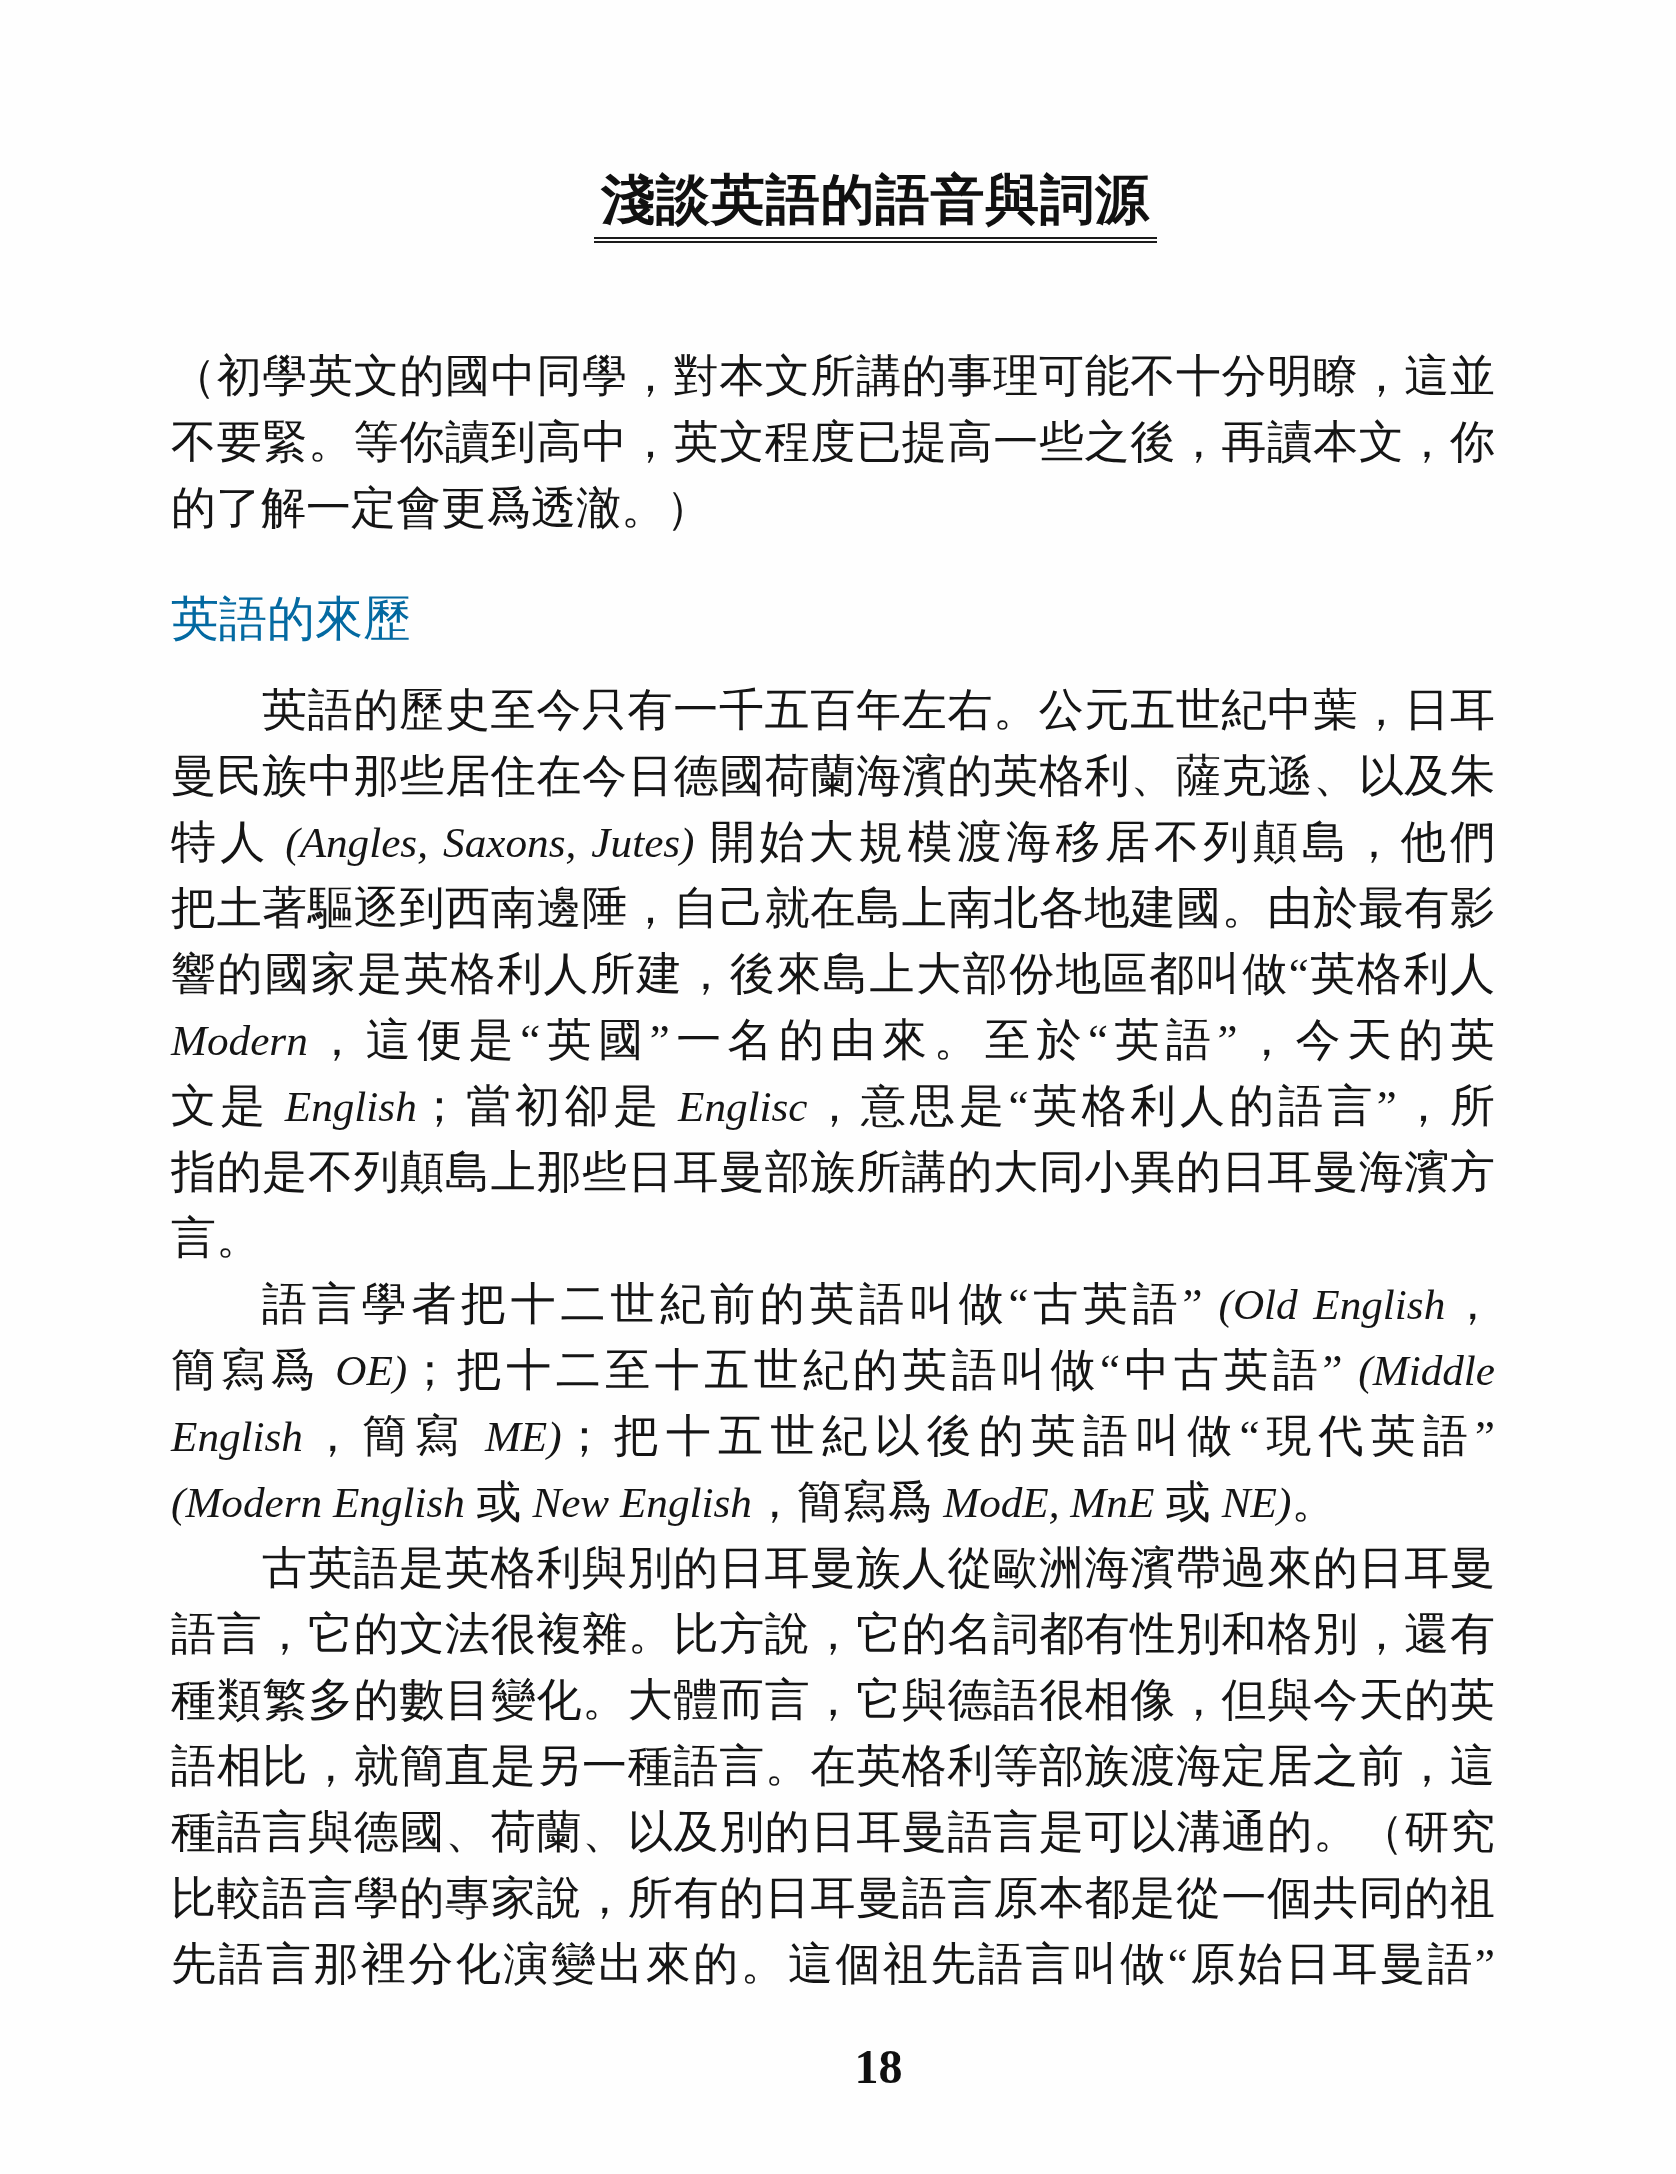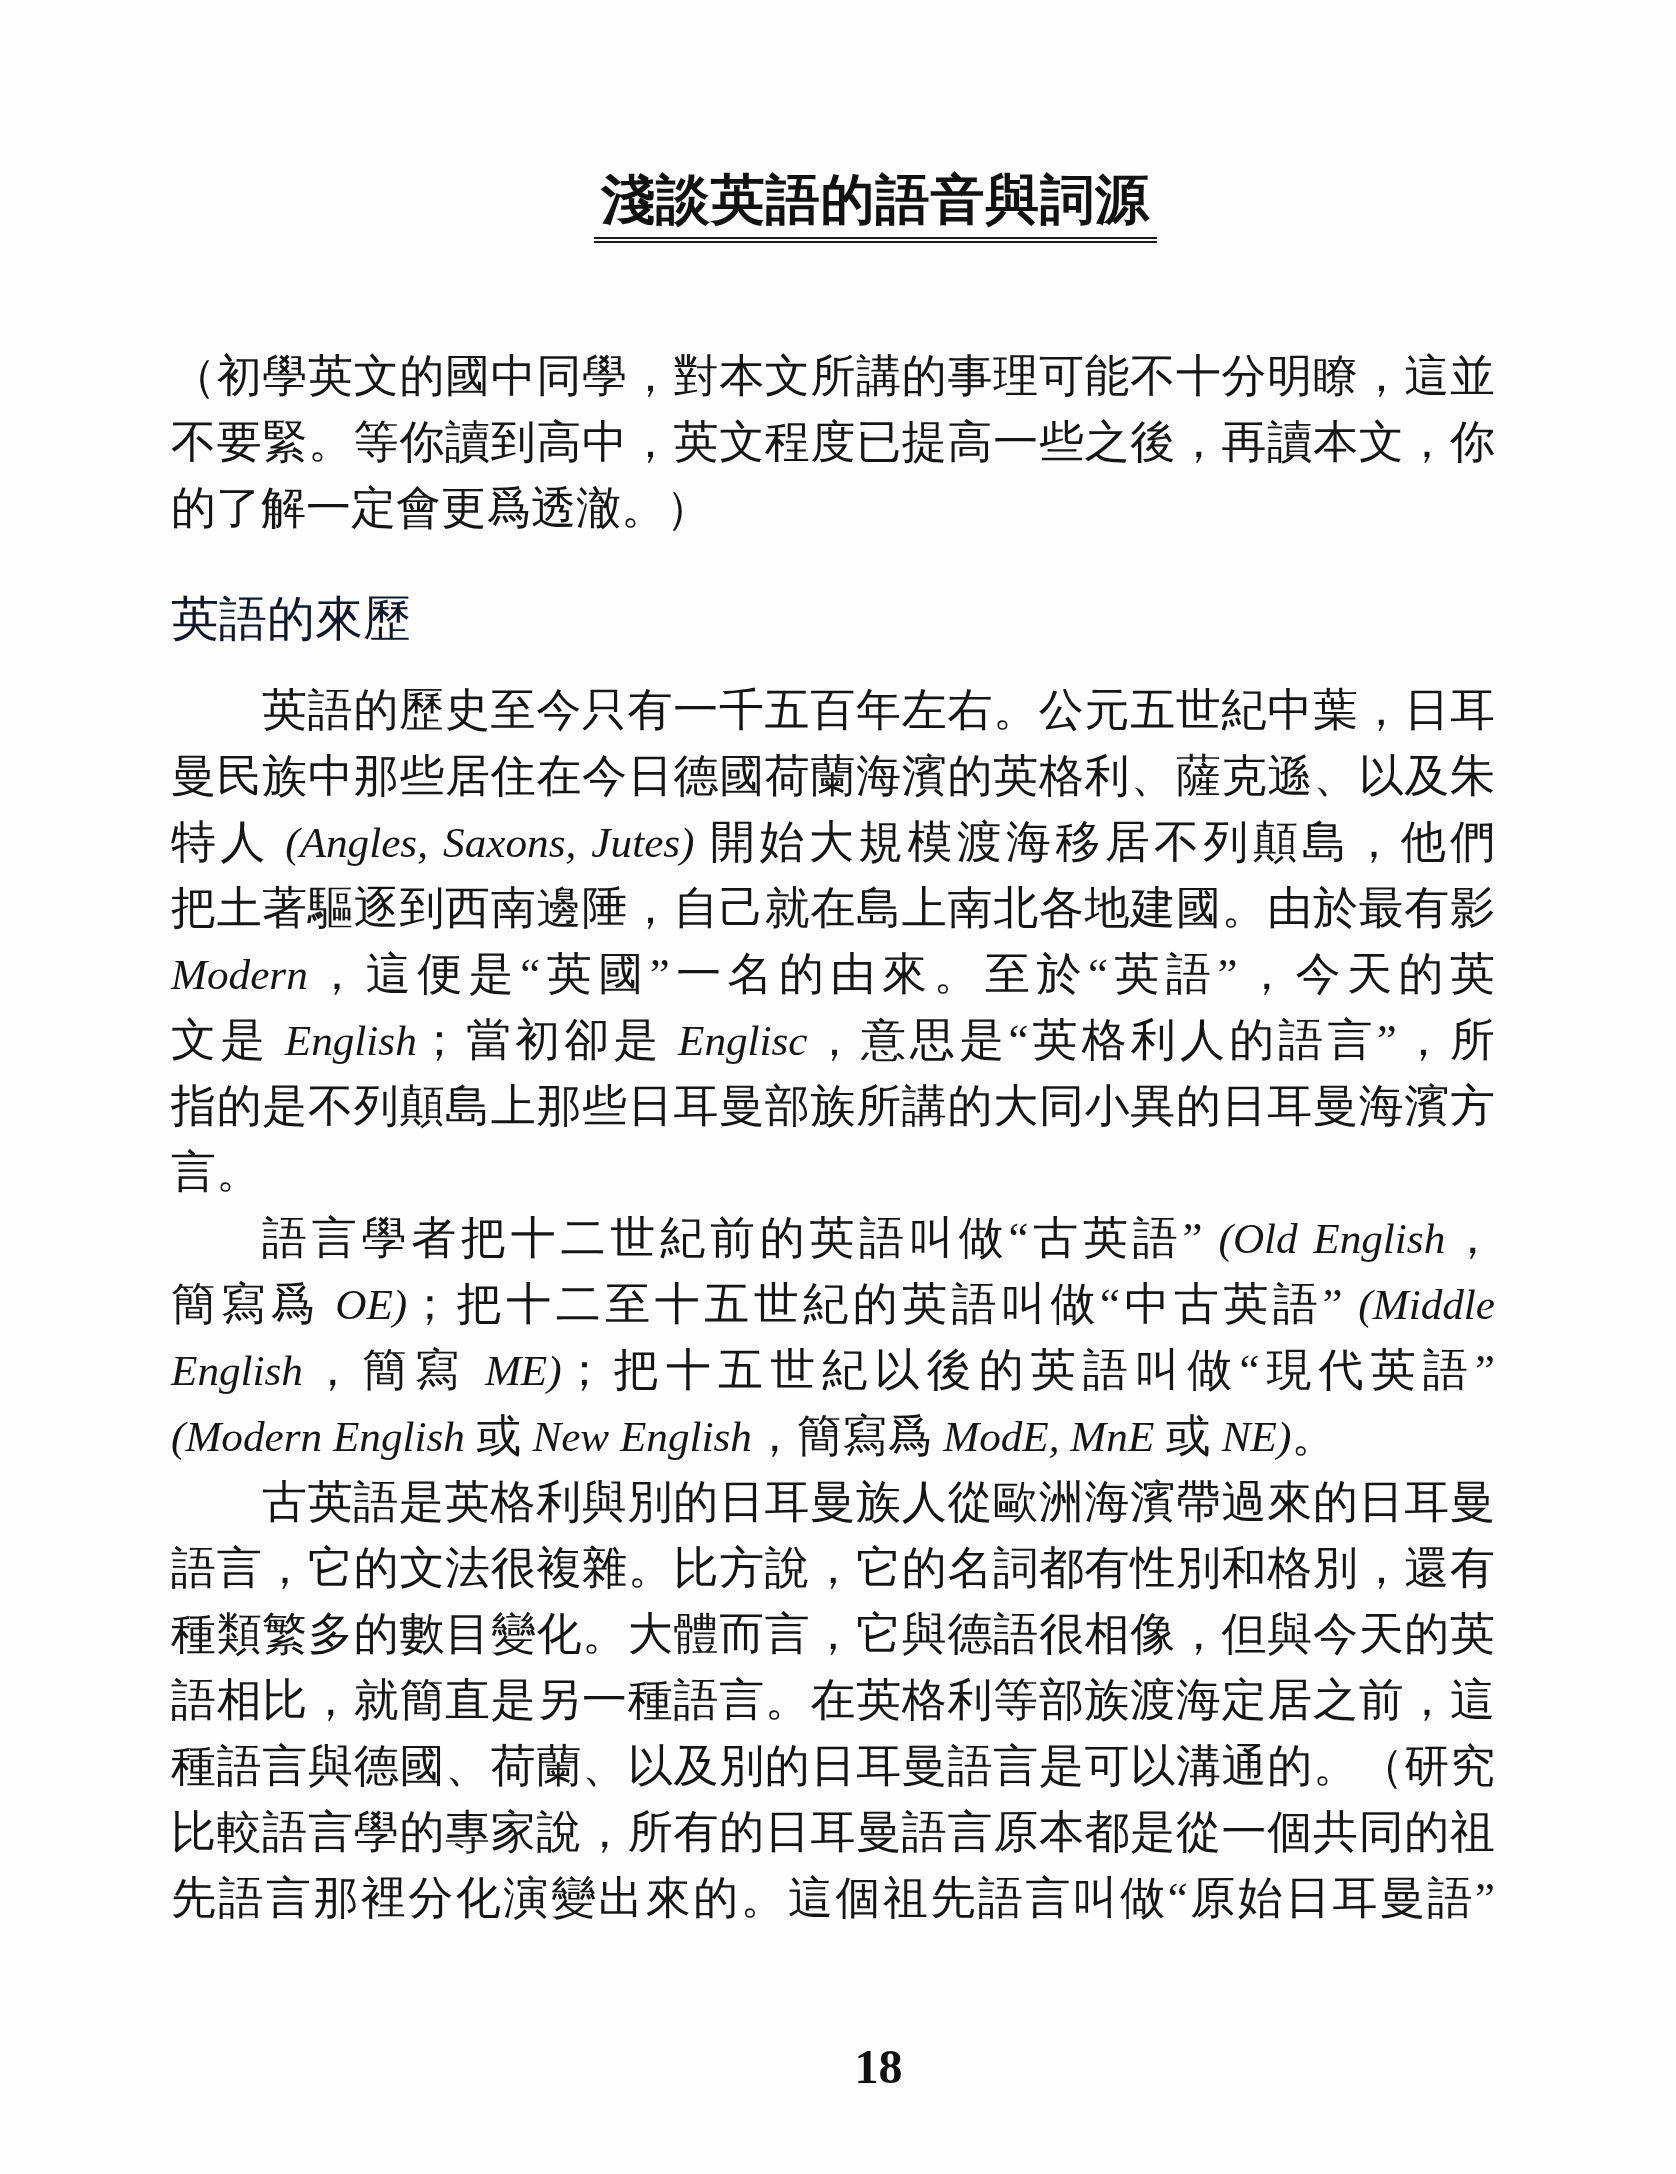--- a/index.html
+++ b/index.html
@@ -55,21 +55,21 @@
   .line.end { text-align-last: left; }
   .line.indent { text-indent: 91px; }
   .heading {
     font-size: 48px;
     line-height: 66px;
     height: 66px;
     margin-top: 45px;
     margin-bottom: 24.5px;
     text-align: left;
     text-align-last: left;
-    color: #0f172a;
+    color: #0369a1;
   }
   .en {
     font-family: "Liberation Serif", "DejaVu Serif", serif;
     font-style: italic;
     font-size: 0.96em;
   }
   .en.wide { letter-spacing: 7px; }
   .page-number-wrap {
     position: absolute;
     top: 2044px;
@@ -98,20 +98,21 @@
 
   <div class="content">
       <div class="line"><span class="cjk">（初學英文的國中同學，對本文所講的事理可能不十分明瞭，這並</span></div>
       <div class="line"><span class="cjk">不要緊。等你讀到高中，英文程度已提高一些之後，再讀本文，你</span></div>
       <div class="line end"><span class="cjk">的了解一定會更爲透澈。）</span></div>
       <div class="heading">英語的來歷</div>
       <div class="line indent"><span class="cjk">英語的歷史至今只有一千五百年左右。公元五世紀中葉，日耳</span></div>
       <div class="line"><span class="cjk">曼民族中那些居住在今日德國荷蘭海濱的英格利、薩克遜、以及朱</span></div>
       <div class="line"><span class="cjk">特人 </span><span class="en">(Angles, Saxons, Jutes)</span><span class="cjk"> 開始大規模渡海移居不列顛島，他們</span></div>
       <div class="line"><span class="cjk">把土著驅逐到西南邊陲，自己就在島上南北各地建國。由於最有影</span></div>
+      <div class="line"><span class="cjk">響的國家是英格利人所建，後來島上大部份地區都叫做“英格利人</span></div>
       <div class="line"><span class="en">Modern</span><span class="cjk">，這便是“英國”一名的由來。至於“英語”，今天的英</span></div>
       <div class="line"><span class="cjk">文是 </span><span class="en">English</span><span class="cjk">；當初卻是 </span><span class="en">Englisc</span><span class="cjk">，意思是“英格利人的語言”，所</span></div>
       <div class="line"><span class="cjk">指的是不列顛島上那些日耳曼部族所講的大同小異的日耳曼海濱方</span></div>
       <div class="line end"><span class="cjk">言。</span></div>
       <div class="line indent"><span class="cjk">語言學者把十二世紀前的英語叫做“古英語” </span><span class="en">(Old English</span><span class="cjk">，</span></div>
       <div class="line"><span class="cjk">簡寫爲 </span><span class="en">OE)</span><span class="cjk">；把十二至十五世紀的英語叫做“中古英語” </span><span class="en">(Middle</span></div>
       <div class="line"><span class="en">English</span><span class="cjk">，簡寫 </span><span class="en">ME)</span><span class="cjk">；把十五世紀以後的英語叫做“現代英語”</span></div>
       <div class="line end"><span class="en">(Modern English</span><span class="cjk"> 或 </span><span class="en">New English</span><span class="cjk">，簡寫爲 </span><span class="en">ModE, MnE</span><span class="cjk"> 或 </span><span class="en">NE)</span><span class="cjk">。</span></div>
       <div class="line indent"><span class="cjk">古英語是英格利與別的日耳曼族人從歐洲海濱帶過來的日耳曼</span></div>
       <div class="line"><span class="cjk">語言，它的文法很複雜。比方說，它的名詞都有性別和格別，還有</span></div>

